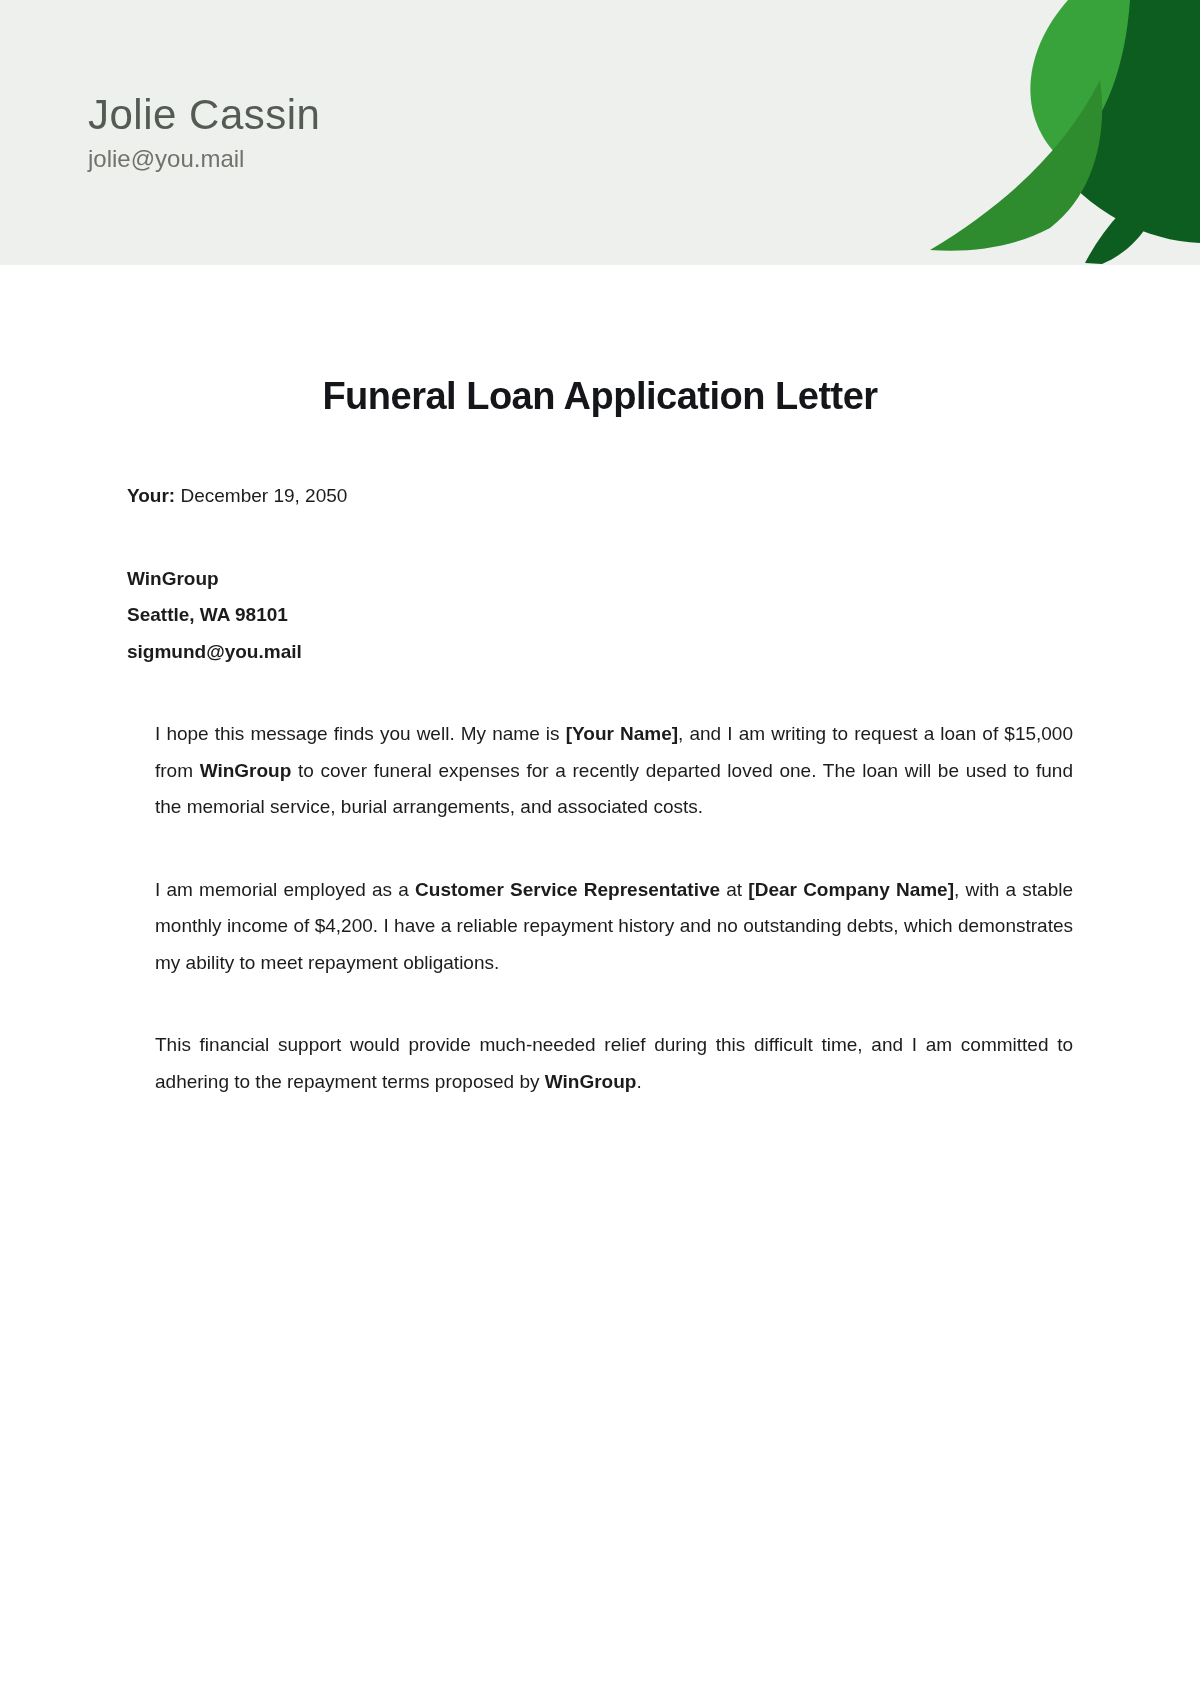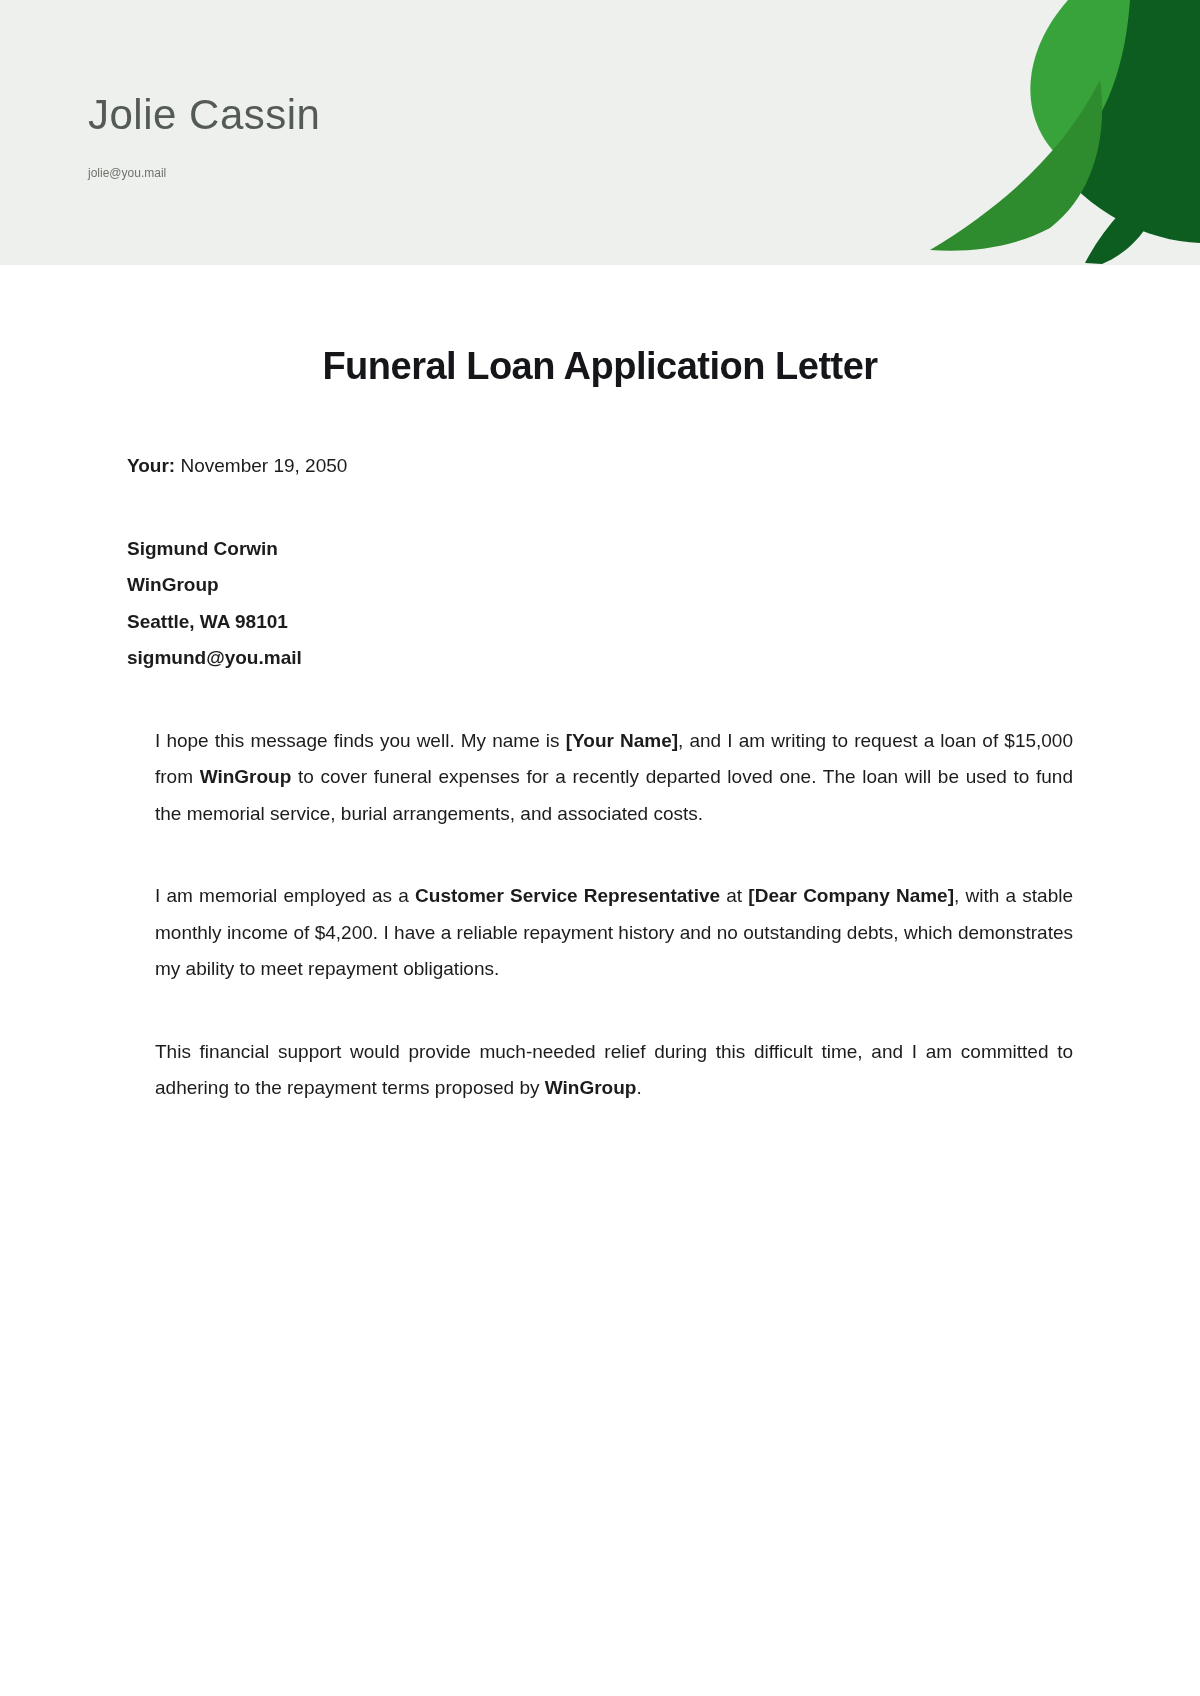--- a/index.html
+++ b/index.html
@@ -21,30 +21,30 @@
   }
   .header{
     height:265px;background:var(--header-bg);
     position:relative;padding:92px 0 8px 88px;
   }
   .author-name{
     font-size:42px;font-weight:400;color:var(--name-gray);
     letter-spacing:0.5px;line-height:1.1;
   }
   .author-email{
-    font-size:12px;color:var(--email-gray);margin-top:28px;
+    font-size:24px;color:var(--email-gray);margin-top:7px;
   }
   .leaf-deco{
     position:absolute;top:0;right:0;width:290px;height:265px;display:block;
   }
   .leaf-dark{fill:var(--accent-green-dark);}
   .leaf-bright{fill:var(--accent-green-bright);}
   .leaf-mid{fill:var(--accent-green-mid);}
   .letter-body{
-    padding:80px 127px 0 127px;
+    padding:110px 127px 0 127px;
   }
   .letter-title{
     text-align:center;font-size:38px;font-weight:700;color:var(--title);
     letter-spacing:-0.5px;margin-bottom:60px;
   }
   .line{font-size:19px;line-height:36.5px;color:var(--text);}
   .date-line{margin-bottom:46px;}
   .recipient-block{margin-bottom:46px;}
   .salutation{margin-bottom:46px;}
   .para{margin-bottom:46px;text-align:justify;margin-left:28px;}
@@ -65,24 +65,23 @@
       <path class="leaf-bright" d="M158 0 C112 52 106 118 152 160 C199 124 216 58 220 0 Z"></path>
       <path class="leaf-mid" d="M20 250 C95 205 155 150 190 80 C198 135 184 195 140 228 C105 247 62 253 20 250 Z"></path>
       <path class="leaf-dark" d="M175 263 C193 228 220 198 255 176 C250 215 228 249 192 264 Z"></path>
     </svg>
   </header>
 
   <main class="letter-body">
 
     <h2 class="letter-title">Funeral Loan Application Letter</h2>
 
-    <p class="line date-line"><span class="b">Your:</span><span> November 19, 2050</span></p>
+    <p class="line date-line"><span class="b">Your:</span><span> December 19, 2050</span></p>
 
     <div class="recipient-block">
-      <p class="line"><span class="b">Sigmund Corwin</span></p>
       <p class="line"><span class="b">WinGroup</span></p>
       <p class="line"><span class="b">Seattle, WA 98101</span></p>
       <p class="line"><span class="b">sigmund@you.mail</span></p>
     </div>
 
 
     <p class="line para"><span>I hope this message finds you well. My name is </span><span class="b">[Your Name]</span><span>, and I am writing to request a loan of $15,000 from </span><span class="b">WinGroup</span><span> to cover funeral expenses for a recently departed loved one. The loan will be used to fund the memorial service, burial arrangements, and associated costs.</span></p>
     <p class="line para"><span>I am memorial employed as a </span><span class="b">Customer Service Representative</span><span> at </span><span class="b">[Dear Company Name]</span><span>, with a stable monthly income of $4,200. I have a reliable repayment history and no outstanding debts, which demonstrates my ability to meet repayment obligations.</span></p>
     <p class="line para"><span>This financial support would provide much-needed relief during this difficult time, and I am committed to adhering to the repayment terms proposed by </span><span class="b">WinGroup</span><span>.</span></p>
 

